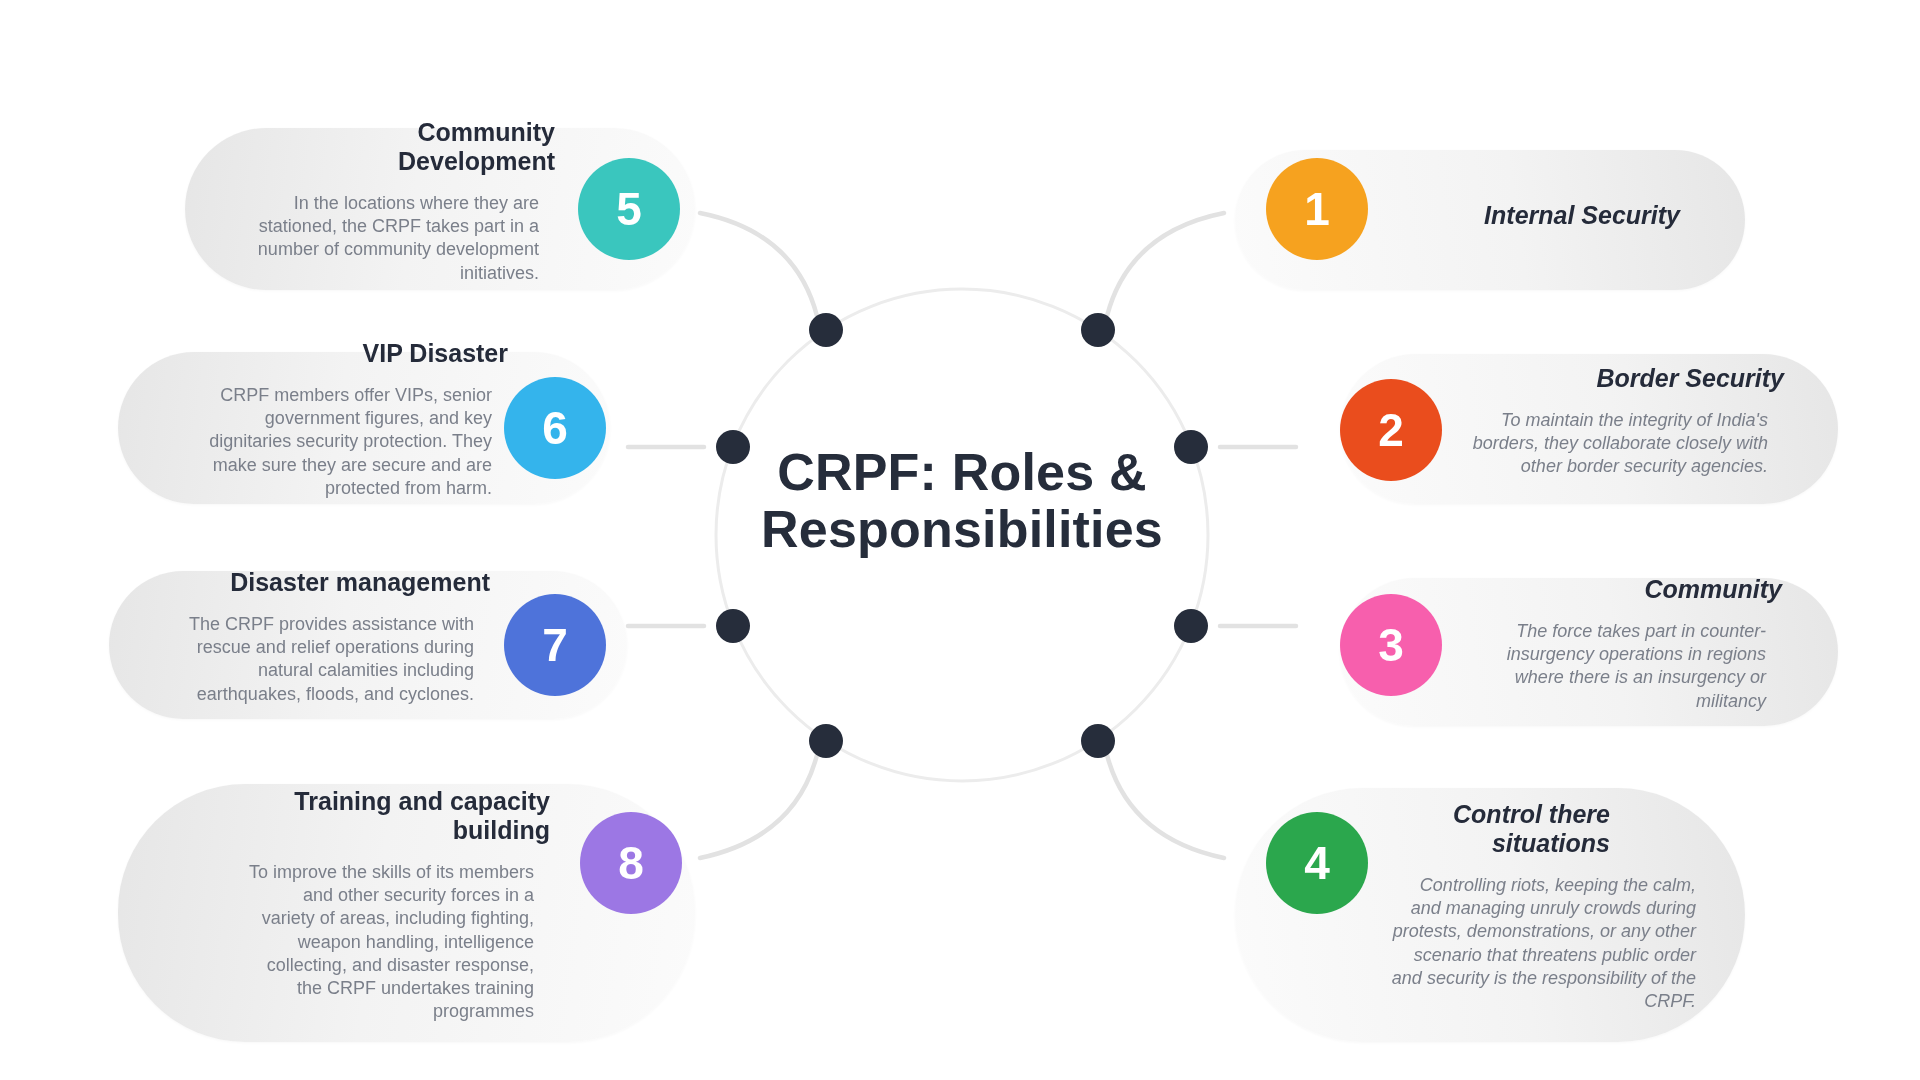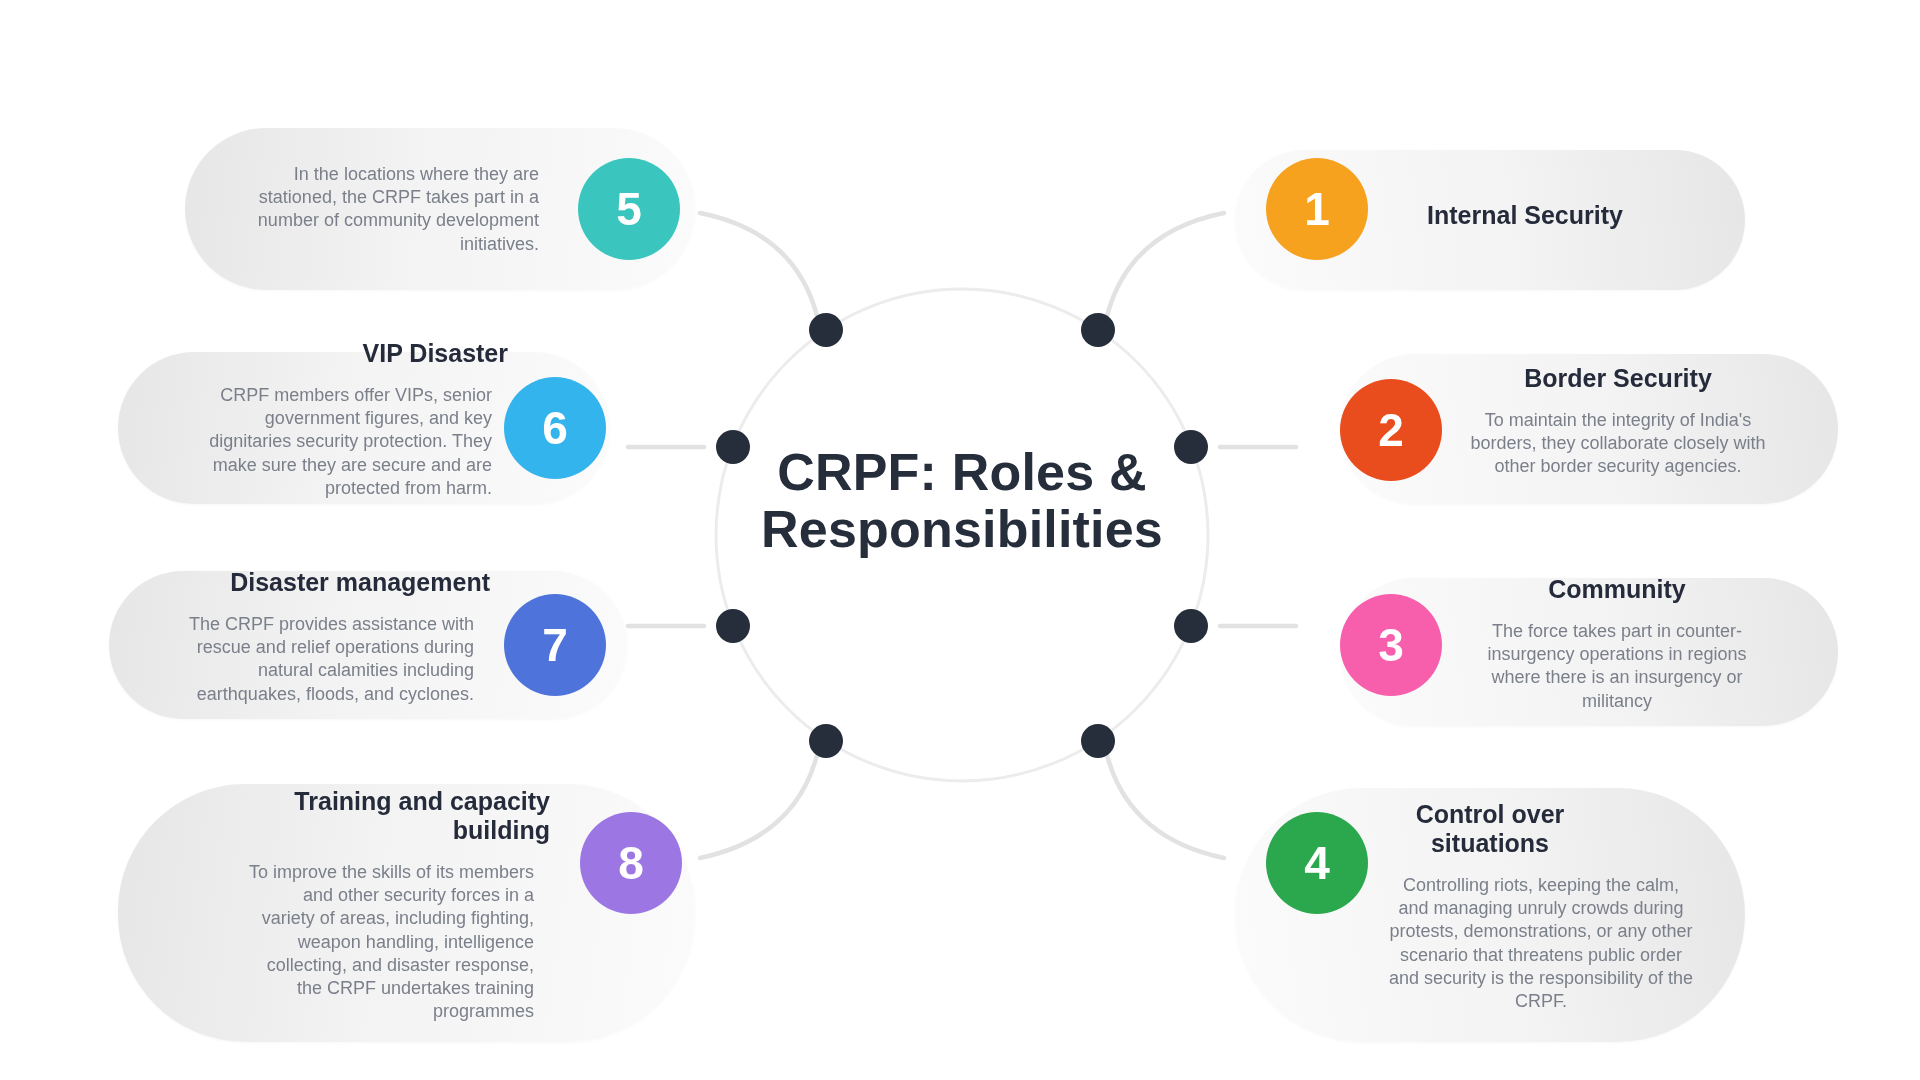--- a/index.html
+++ b/index.html
@@ -19,21 +19,21 @@
   }
   .card.left{background:linear-gradient(98deg,#e6e6e6 0%,#f3f3f3 45%,#fbfbfb 100%);}
   .card.right{background:linear-gradient(262deg,#e6e6e6 0%,#f3f3f3 45%,#fbfbfb 100%);}
   .num{
     position:absolute;width:102px;height:102px;border-radius:50%;
     display:flex;align-items:center;justify-content:center;
     color:#ffffff;font-weight:700;font-size:46px;line-height:1;
   }
   .txt{position:absolute;top:50%;transform:translateY(-50%);}
   .card.left .txt{text-align:right;}
-  .card.right .txt{text-align:center;}
+  .card.right .txt{text-align:right;font-style:italic;}
   .txt h3{
     margin:0 0 9px 0;font-size:25px;line-height:1.16;color:#252b3a;font-weight:700;
   }
   .card.left .txt h3{margin-left:auto;}
   .txt p{
     margin:16px;font-size:18px;line-height:1.29;color:#7a7f8a;font-weight:400;
   }
 
   
   .card-5{left:185px;top:128px;width:510px;height:162px;border-radius:81px;}
@@ -98,20 +98,21 @@
     <circle cx="1098" cy="741" r="17" fill="#262d3b"></circle>
   </svg>
 
   <div class="hub-title">CRPF: Roles &amp; Responsibilities</div>
 
   <div class="card left card-5">
     <div class="num" style="background-color: rgb(58, 198, 190);">
       <span>5</span>
     </div>
     <div class="txt">
+      <h3>Community Development</h3>
       <p>In the locations where they are stationed, the CRPF takes part in a number of community development initiatives.</p>
     </div>
   </div>
 
   <div class="card left card-6">
     <div class="num" style="background-color: rgb(52, 180, 236);">
       <span>6</span>
     </div>
     <div class="txt">
       <h3>VIP Disaster</h3>
@@ -166,18 +167,18 @@
       <h3>Community</h3>
       <p>The force takes part in counter-insurgency operations in regions where there is an insurgency or militancy</p>
     </div>
   </div>
 
   <div class="card right card-4">
     <div class="num" style="background-color: rgb(43, 167, 77);">
       <span>4</span>
     </div>
     <div class="txt">
-      <h3>Control over situations</h3>
+      <h3>Control there situations</h3>
       <p>Controlling riots, keeping the calm, and managing unruly crowds during protests, demonstrations, or any other scenario that threatens public order and security is the responsibility of the CRPF.</p>
     </div>
   </div>
 
 </div>
 
 </body></html>

